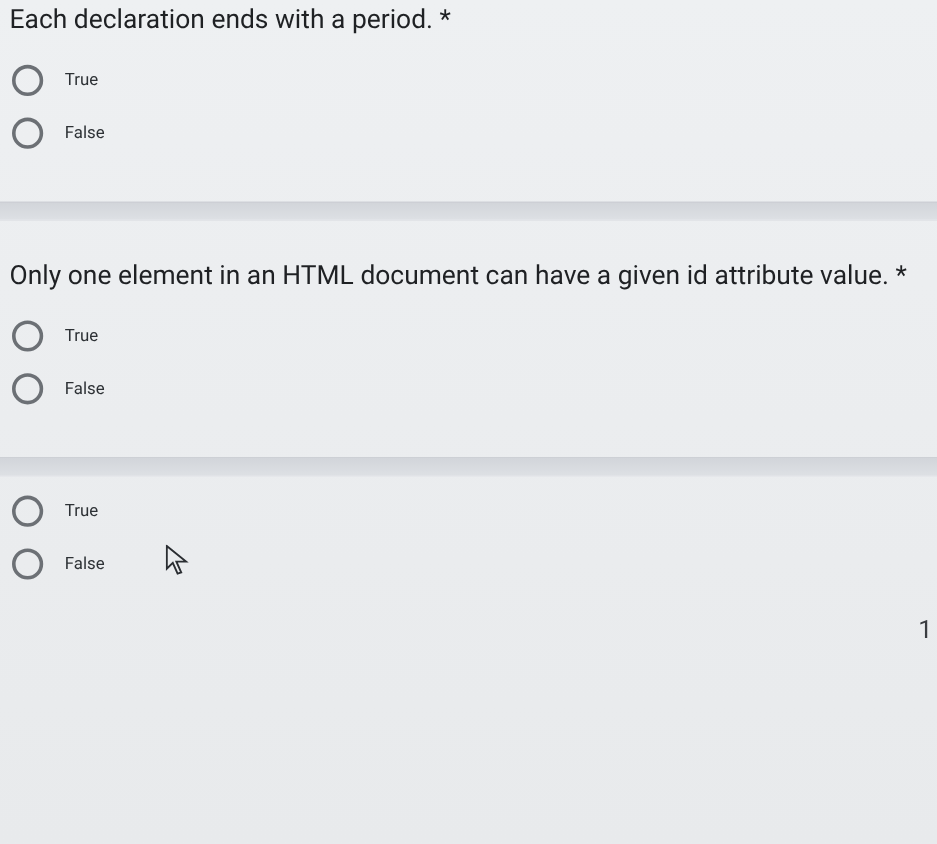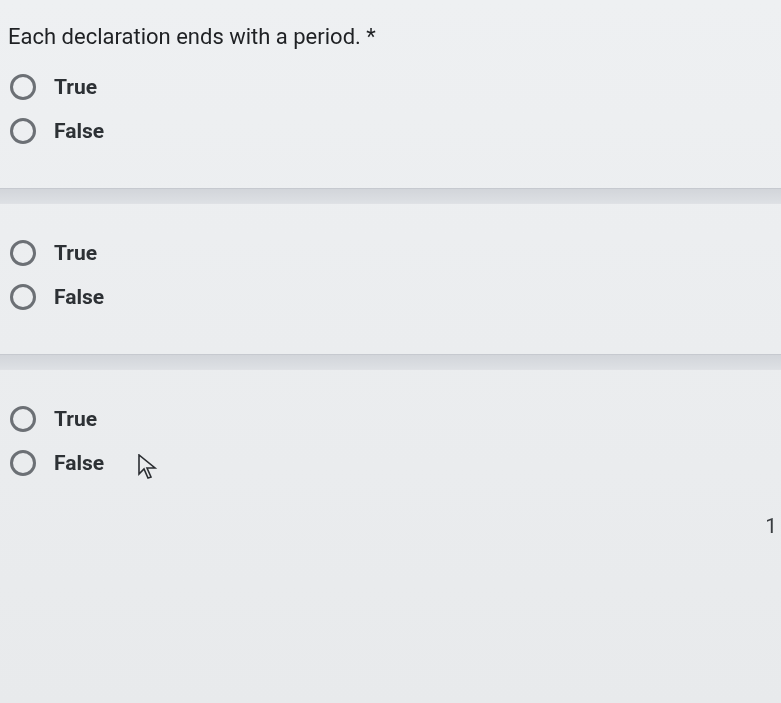--- a/index.html
+++ b/index.html
@@ -12,21 +12,21 @@
     font-family: Roboto, "Helvetica Neue", Arial, sans-serif;
     background: #e8eaed;
   }
   .form {
     width: 100%;
     height: 100%;
     background: linear-gradient(180deg, #eef0f2 0%, #e8eaec 100%);
   }
   .question-card {
     background: transparent;
-    padding: 22px 10px 26px 8px;
+    padding: 2px 10px 26px 8px;
   }
   .question-text {
     font-size: 22px;
     color: #1f2124;
     margin: 0 0 22px 0;
     font-weight: 400;
     line-height: 1.35;
   }
   .required { white-space: pre; }
   .option {
@@ -39,23 +39,23 @@
     width: 26px;
     height: 26px;
     border: 3px solid #6c7075;
     border-radius: 50%;
     display: inline-block;
     flex: 0 0 auto;
     background: transparent;
   }
   .option-label {
     margin-left: 18px;
-    font-size: 21px;
+    font-size: 14px;
     color: #2d3135;
-    font-weight: 700;
+    font-weight: 400;
   }
   .divider {
     height: 16px;
     width: 100%;
     background: linear-gradient(180deg, #d2d5da 0%, #dde0e4 100%);
     border-top: 1px solid #c6c9cf;
     border-bottom: 1px solid #dfe1e5;
   }
   .q2 .question-text { padding-top: 30px; }
   .q3 .question-text { padding-top: 28px; }
@@ -88,20 +88,23 @@
     </div>
     <div class="option">
       <span class="radio"></span>
       <span class="option-label">False</span>
     </div>
   </div>
 
   <div class="divider"></div>
 
   <div class="question-card q2">
+    <p class="question-text">
+      <span>Only one element in an HTML document can have a given id attribute value.</span><span class="required"> *</span>
+    </p>
     <div class="option">
       <span class="radio"></span>
       <span class="option-label">True</span>
     </div>
     <div class="option">
       <span class="radio"></span>
       <span class="option-label">False</span>
     </div>
   </div>
 

